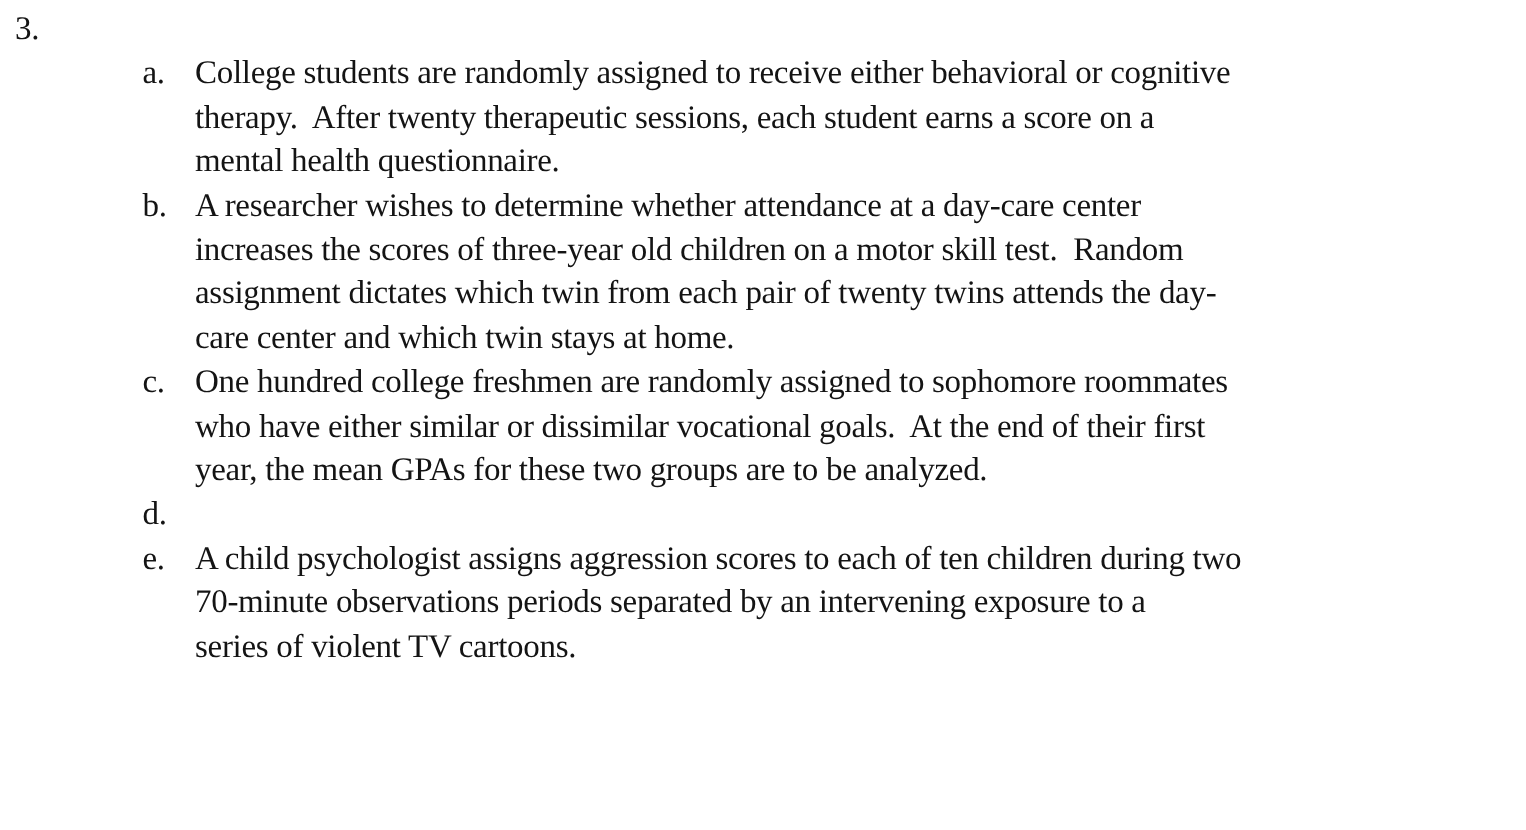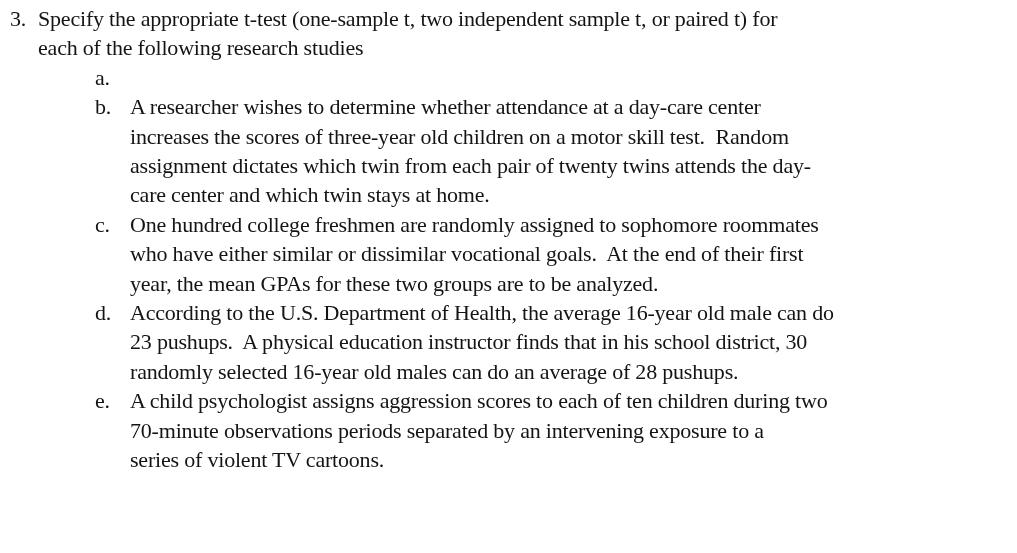--- a/index.html
+++ b/index.html
@@ -43,48 +43,46 @@
     white-space: pre;
   }
 </style>
 </head>
 <body>
 
 <div class="doc">
 
   <div class="q-row">
     <span class="q-num">3.</span>
-    <div class="q-text">Specify the appropriate t-test (one-sample t, two independent sample t, or paired t) for
-each of the following research studies</div>
   </div>
 
   <div class="item-row">
     <span class="item-label">a.</span>
+    <div class="item-text">College students are randomly assigned to receive either behavioral or cognitive
+therapy.  After twenty therapeutic sessions, each student earns a score on a
+mental health questionnaire.</div>
   </div>
 
   <div class="item-row">
     <span class="item-label">b.</span>
     <div class="item-text">A researcher wishes to determine whether attendance at a day-care center
 increases the scores of three-year old children on a motor skill test.  Random
 assignment dictates which twin from each pair of twenty twins attends the day-
 care center and which twin stays at home.</div>
   </div>
 
   <div class="item-row">
     <span class="item-label">c.</span>
     <div class="item-text">One hundred college freshmen are randomly assigned to sophomore roommates
 who have either similar or dissimilar vocational goals.  At the end of their first
 year, the mean GPAs for these two groups are to be analyzed.</div>
   </div>
 
   <div class="item-row">
     <span class="item-label">d.</span>
-    <div class="item-text">According to the U.S. Department of Health, the average 16-year old male can do
-23 pushups.  A physical education instructor finds that in his school district, 30
-randomly selected 16-year old males can do an average of 28 pushups.</div>
   </div>
 
   <div class="item-row">
     <span class="item-label">e.</span>
     <div class="item-text">A child psychologist assigns aggression scores to each of ten children during two
 70-minute observations periods separated by an intervening exposure to a
 series of violent TV cartoons.</div>
   </div>
 
 </div>

